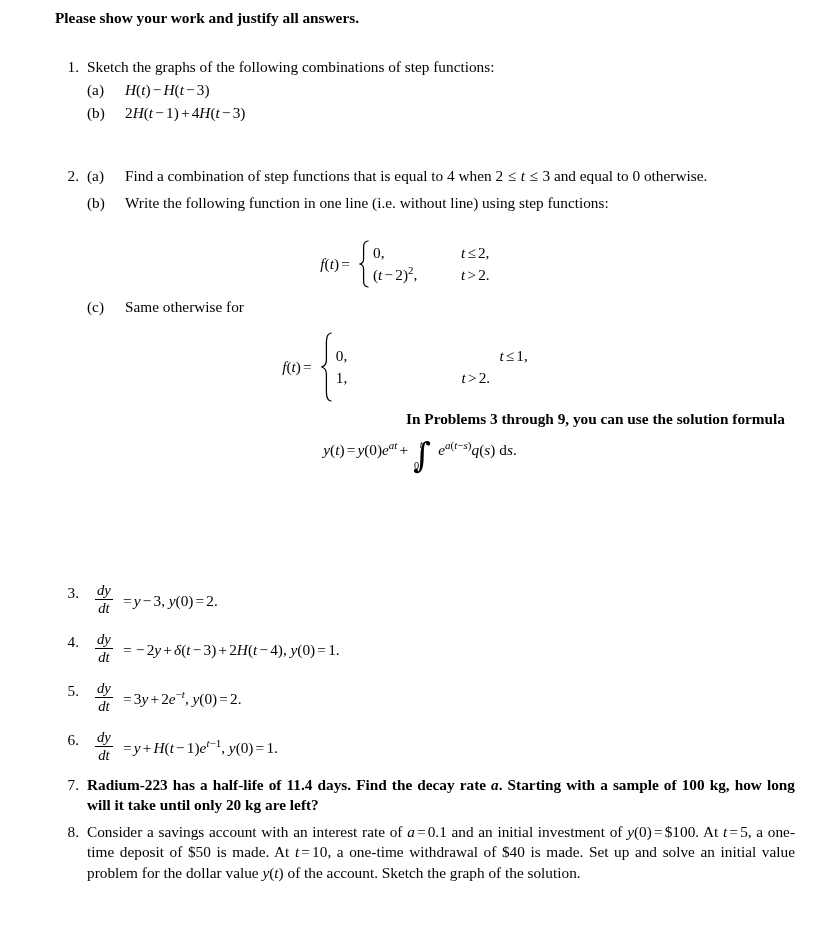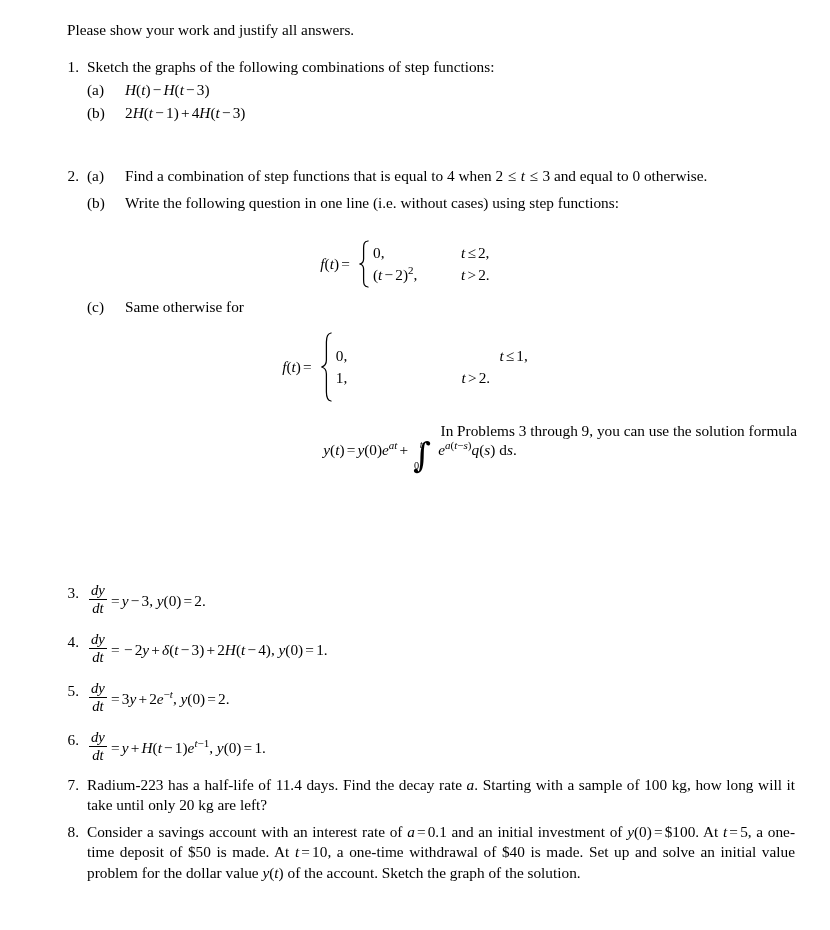--- a/index.html
+++ b/index.html
@@ -73,21 +73,21 @@
   .op { padding: 0 0.14em; }
   .thin { padding: 0 0.05em; }
 
   
   .frac {
     display: inline-block;
     vertical-align: -0.52em;
     text-align: center;
     font-size: 0.96em;
     line-height: 1.05;
-    margin: 0 2px;
+    margin: 0 8px;
   }
   .frac .nu { display: block; padding: 0 2px 1px 2px; }
   .frac .de { display: block; border-top: 1.1px solid #000; padding: 1px 2px 0 2px; }
 
   
   .eqwrap {
     text-align: center;
     margin: 10px 0 6px 0;
   }
   .cases {
@@ -130,21 +130,21 @@
     left: 0.62em;
     font-family: "Liberation Serif", serif;
   }
   .intg .lim-bot {
     position: absolute;
     font-size: 0.30em;
     bottom: -0.34em;
     left: 0.06em;
     font-family: "Liberation Serif", serif;
   }
-  .para { margin: 12px; }
+  .para { margin: 0; font-weight: bold; }
 </style>
 </head>
 <body>
 
 <div class="page">
 
   <div class="intro para">Please show your work and justify all answers.</div>
 
   <div class="olist" style="top:57px;">
     <div class="item">
@@ -168,21 +168,21 @@
   <div class="olist" style="top:166px;">
     <div class="item">
       <div class="num w2">2.</div>
       <div class="body-col">
         <div class="subitem">
           <div class="sublabel">(a)</div>
           <div class="subbody">Find a combination of step functions that is equal to 4 when 2<span class="thin"> </span>≤<span class="thin"> </span><span class="mi">t</span><span class="thin"> </span>≤<span class="thin"> </span>3 and equal to 0 otherwise.</div>
         </div>
         <div class="subitem" style="margin-top:7px;">
           <div class="sublabel">(b)</div>
-          <div class="subbody">Write the following question in one line (i.e. without cases) using step functions:</div>
+          <div class="subbody">Write the following function in one line (i.e. without line) using step functions:</div>
         </div>
       </div>
     </div>
   </div>
 
   <div class="eqwrap" style="position:absolute; left:55px; top:230px; width:700px;">
     <span class="cases">
       <span class="cases-lhs math"><span class="mi">f</span>(<span class="mi">t</span>)<span class="op">=</span></span>
       <span class="brace">
         <svg width="12" height="48" viewBox="0 0 12 48" aria-hidden="true">
@@ -277,21 +277,21 @@
       <div class="num w1">6.</div>
       <div class="body-col math">
         <span class="frac"><span class="nu mi">dy</span><span class="de mi">dt</span></span><span class="op">=</span><span class="mi">y</span><span class="op">+</span><span class="mi">H</span>(<span class="mi">t</span><span class="op">−</span>1)<span class="mi">e</span><sup class="exp"><span class="mi">t</span>−1</sup>, <span class="mi">y</span>(0)<span class="op">=</span>1.
       </div>
     </div>
   </div>
 
   <div class="olist" style="top:775px;">
     <div class="item">
       <div class="num w1">7.</div>
-      <div class="body-col" style="text-align:justify;">Radium-223 has a half-life of 11.4 days. Find the decay rate <span class="mi">a</span>. Starting with a sample of 100 kg, how long will it take until only 20 kg are left?</div>
+      <div class="body-col" style="text-align:justify;font-weight:bold;">Radium-223 has a half-life of 11.4 days. Find the decay rate <span class="mi">a</span>. Starting with a sample of 100 kg, how long will it take until only 20 kg are left?</div>
     </div>
   </div>
 
   <div class="olist" style="top:822px;">
     <div class="item">
       <div class="num w1">8.</div>
       <div class="body-col" style="text-align:justify;">Consider a savings account with an interest rate of <span class="mi">a</span><span class="op">=</span>0.1 and an initial investment of <span class="mi">y</span>(0)<span class="op">=</span>$100. At <span class="mi">t</span><span class="op">=</span>5, a one-time deposit of $50 is made. At <span class="mi">t</span><span class="op">=</span>10, a one-time withdrawal of $40 is made. Set up and solve an initial value problem for the dollar value <span class="mi">y</span>(<span class="mi">t</span>) of the account. Sketch the graph of the solution.</div>
     </div>
   </div>
 

